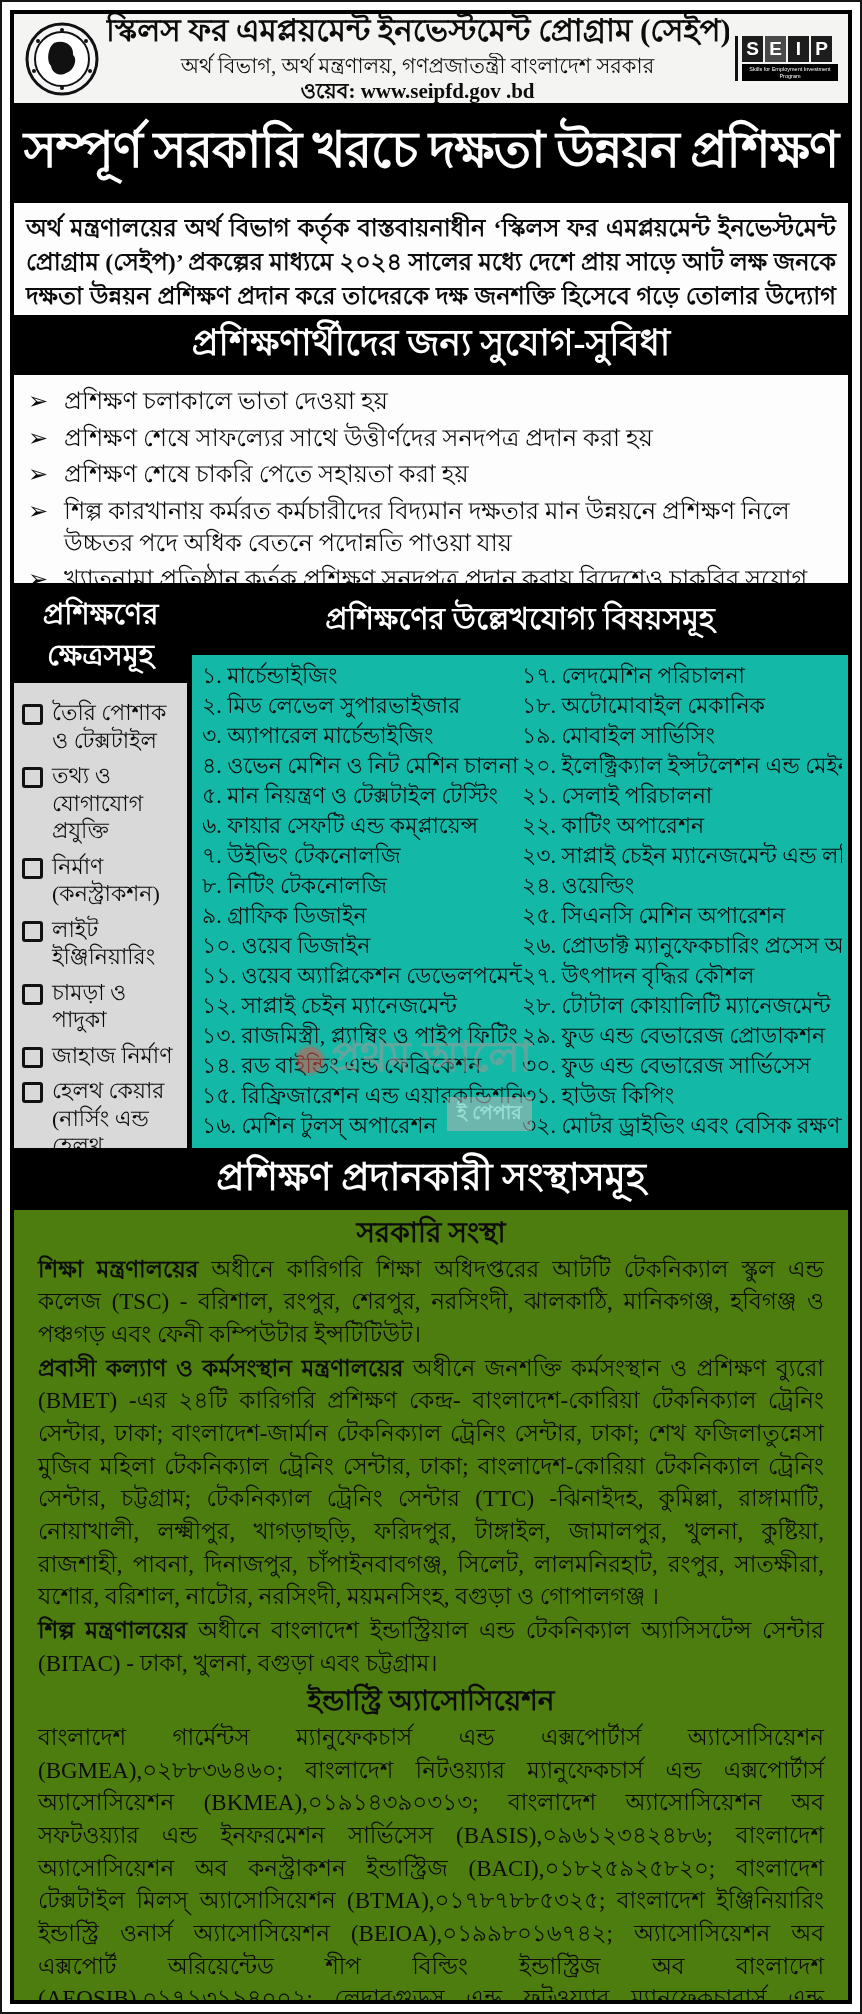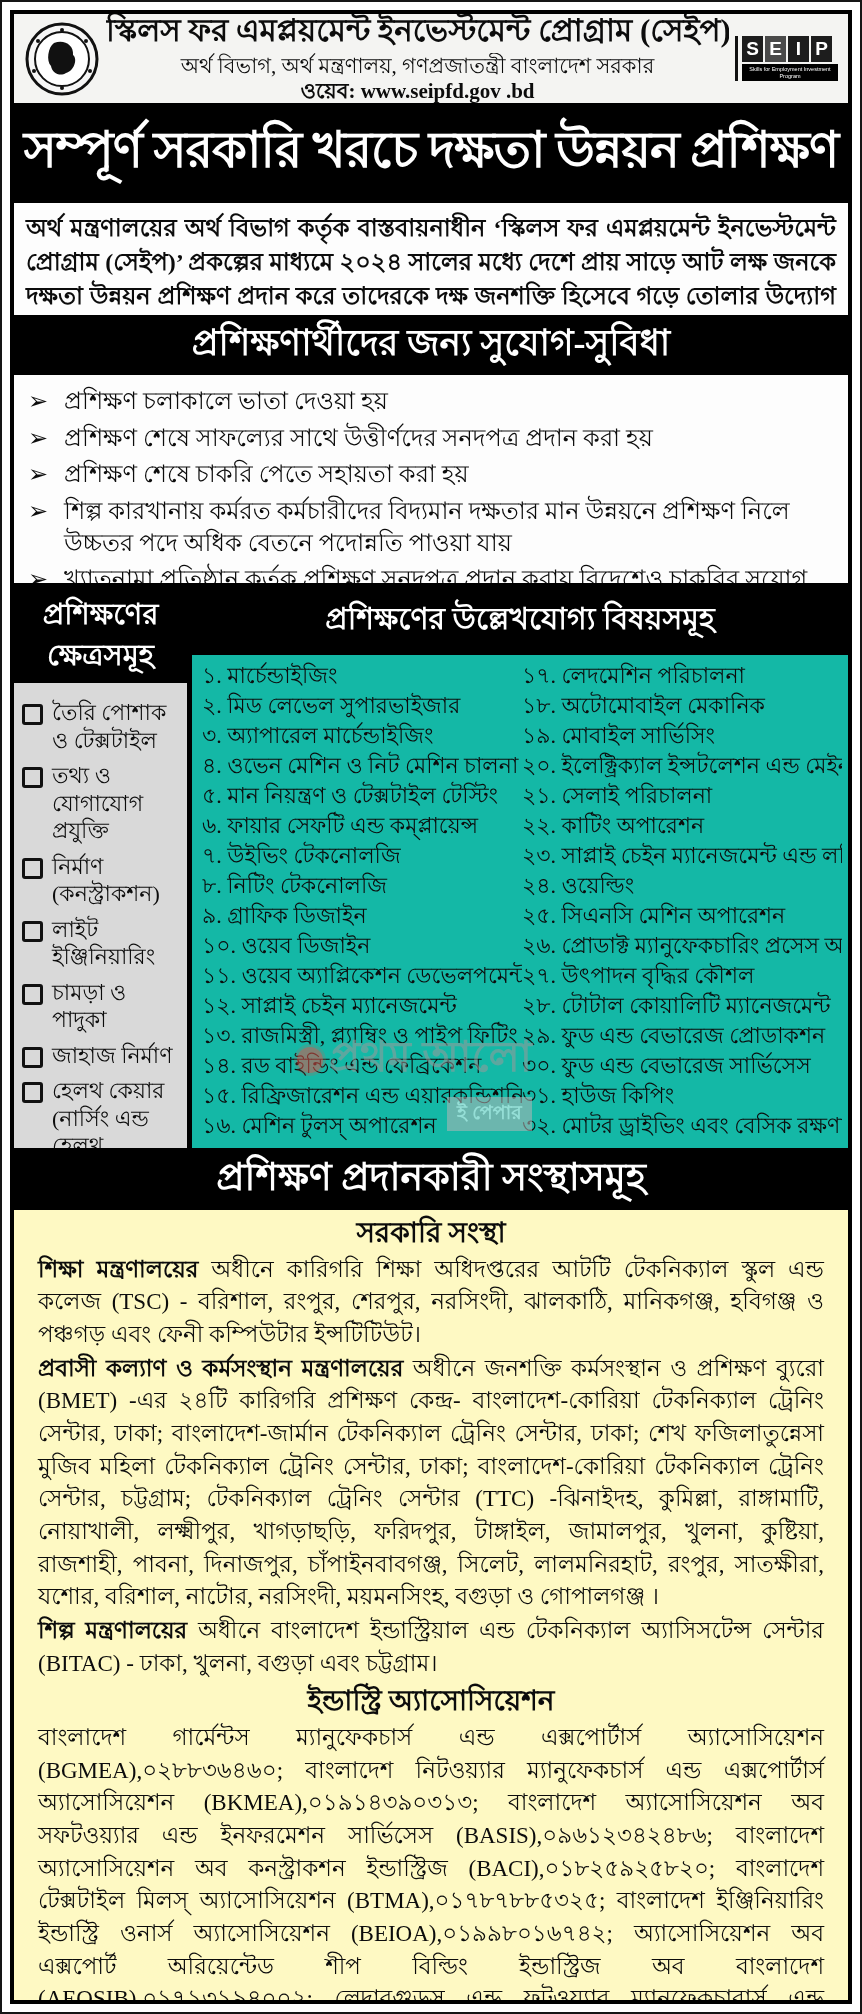--- a/index.html
+++ b/index.html
@@ -85,21 +85,21 @@
   .col-right{flex:1;background:#14b8a6;display:flex;flex-direction:column;overflow:hidden;}
   .col-right-hd{
     background:#000;color:#fff;text-align:center;
     font-size:30px;font-weight:bold;padding:9px 2px;flex:none;
     white-space:nowrap;overflow:hidden;
   }
   .subjects{flex:1;display:flex;padding:6px 6px 0 10px;overflow:hidden;}
   .subj-col{flex:1;overflow:hidden;}
   .subj{font-size:22px;line-height:30px;white-space:nowrap;overflow:hidden;}
   
-  .providers{flex:1;box-sizing:border-box;padding:2px 12px 6px 12px;overflow:hidden;background:#fef9c3;}
+  .providers{flex:1;box-sizing:border-box;padding:2px 12px 6px 12px;overflow:hidden;background:#4d7c0f;}
   .center-hd{text-align:center;font-size:28px;font-weight:bold;line-height:1.35;margin:2px 0;}
   .para{font-size:23px;line-height:1.42;text-align:justify;margin:1px 12px;}
   .para .lead{font-weight:bold;}
   
   .wm{
     position:absolute;left:295px;top:1022px;width:290px;
     pointer-events:none;opacity:.55;z-index:5;
     font-family:"Liberation Sans",sans-serif;
   }
   .wm-row{display:flex;align-items:center;gap:6px;}

